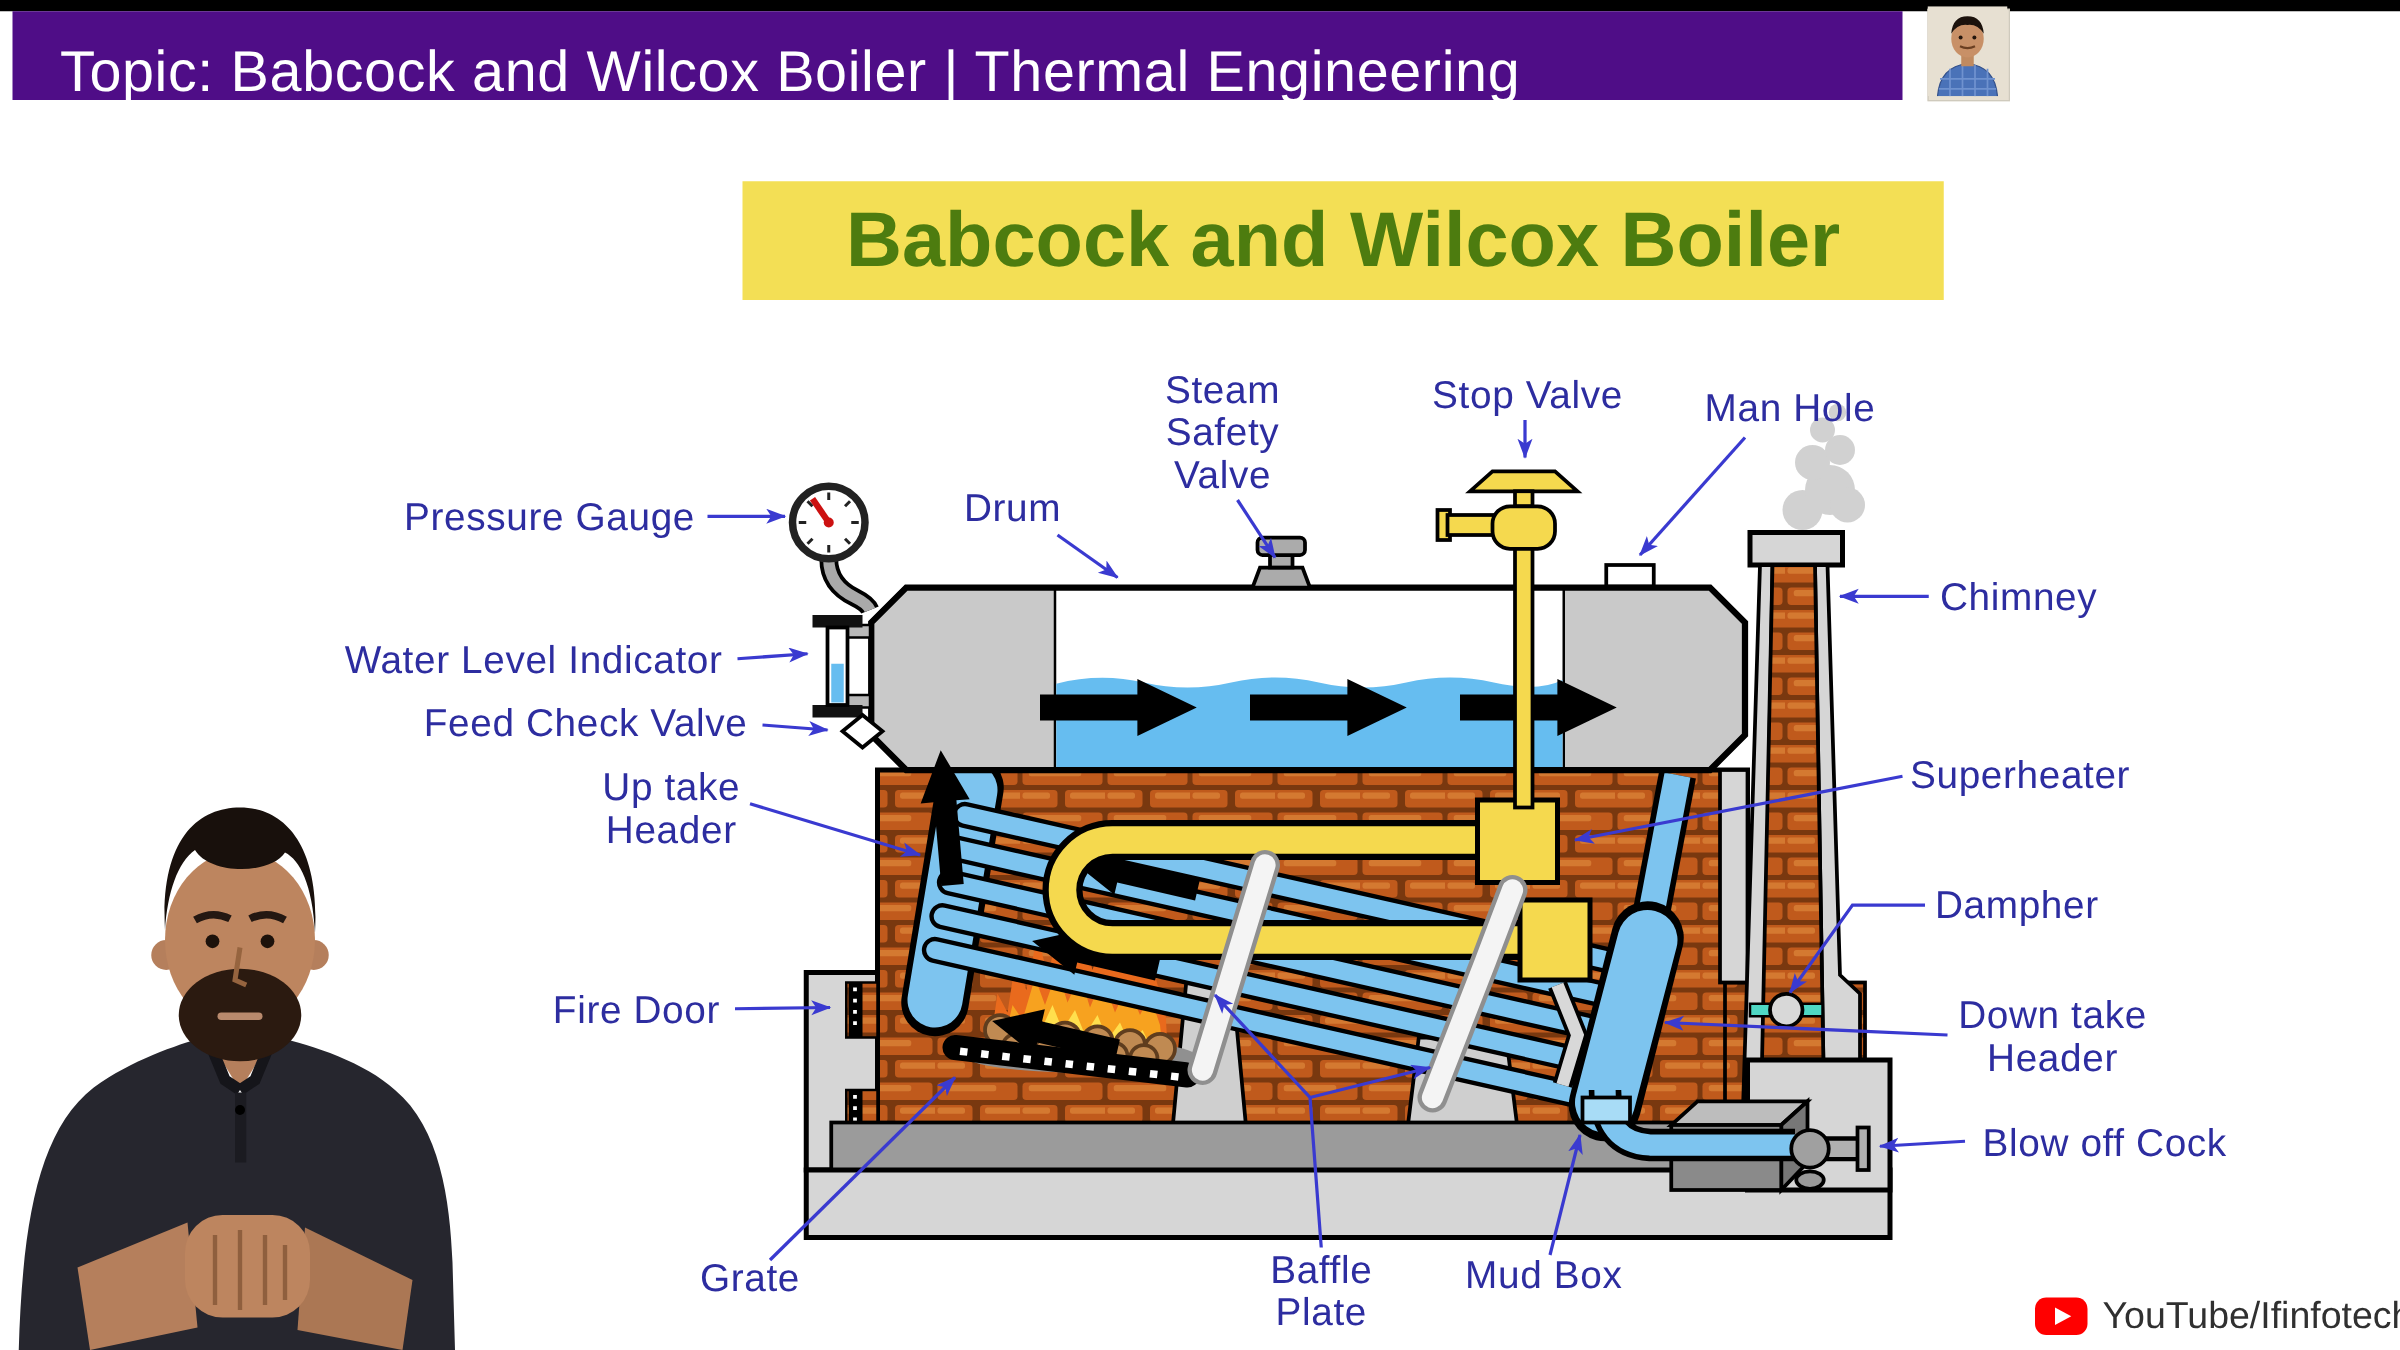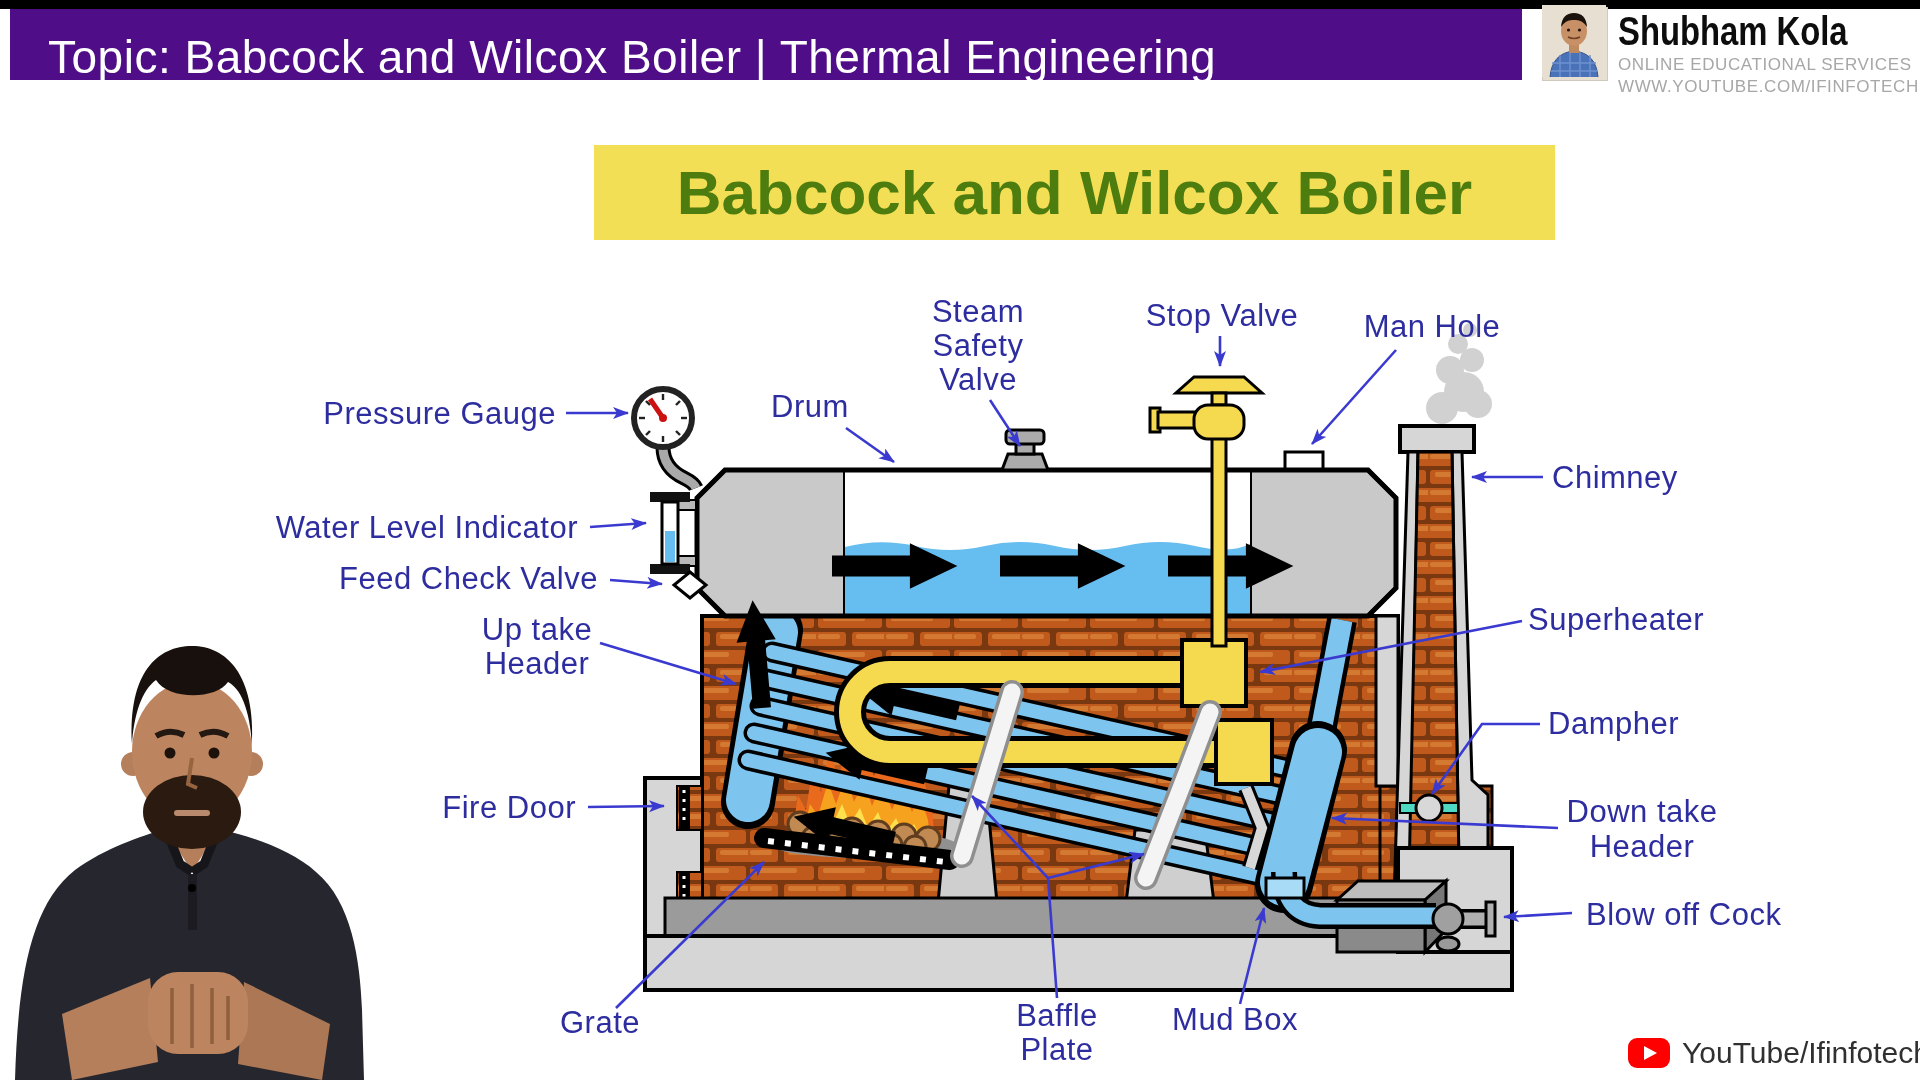--- a/index.html
+++ b/index.html
@@ -44,25 +44,20 @@
         <path d="M8,72 Q10,48 32,46 Q54,48 56,72 Z" fill="#4a72b8"></path>
         <path d="M8,72 Q10,48 32,46 Q54,48 56,72" fill="none" stroke="#33508a" stroke-width="1"></path>
         <path d="M18,50 V72 M28,47 V72 M38,47 V72 M48,50 V72 M10,58 H54 M9,66 H55" stroke="#6f92cf" stroke-width="1.4"></path>
         <rect x="27" y="38" width="10" height="10" fill="#c08a60"></rect>
         <ellipse cx="32" cy="26" rx="13" ry="15" fill="#c89067"></ellipse>
         <path d="M19,22 Q20,8 32,8 Q44,8 45,22 Q40,14 32,15 Q24,14 19,22 Z" fill="#1c120c"></path>
         <path d="M26,32 Q32,35 38,32" stroke="#6b3f22" stroke-width="1.6" fill="none"></path>
         <circle cx="26.5" cy="25" r="1.6" fill="#24160e"></circle>
           <circle cx="37.5" cy="25" r="1.6" fill="#24160e"></circle>
       </svg>
-    </div>
-    <div class="brand-text">
-      <div class="brand-name">Shubham Kola</div>
-      <div class="brand-sub">ONLINE EDUCATIONAL SERVICES</div>
-      <div class="brand-sub">WWW.YOUTUBE.COM/IFINFOTECH</div>
     </div>
   </div>
 
   <div class="titlebox">
     <span>Babcock and Wilcox Boiler</span>
   </div>
 
   <svg width="1920" height="1080" viewBox="0 0 1920 1080">
     <defs>
       <pattern id="brickp" width="68" height="36" patternUnits="userSpaceOnUse">

